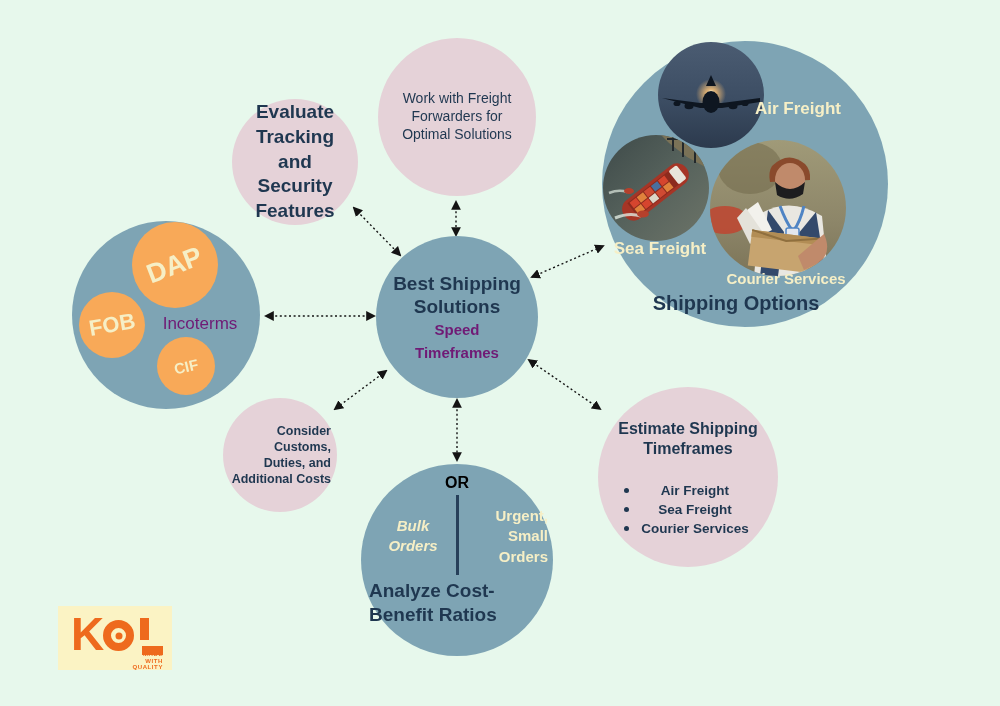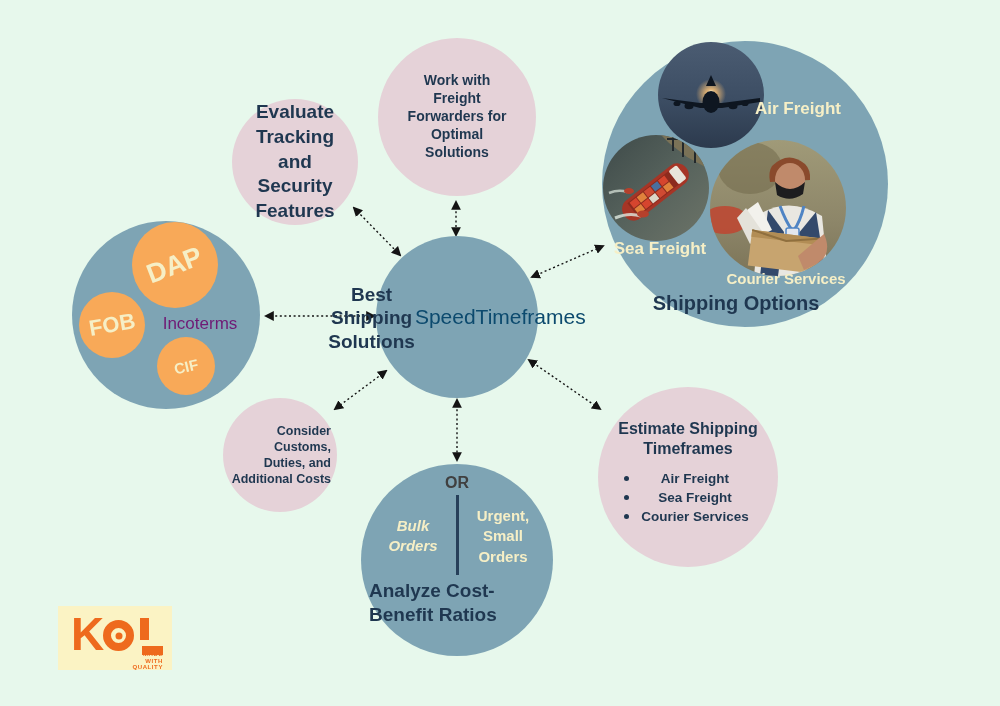--- a/index.html
+++ b/index.html
@@ -9,27 +9,27 @@
     font-family:"Liberation Sans", sans-serif;
     overflow:hidden;
   }
   .canvas{position:relative;width:1000px;height:706px;background:#E7F8EC;overflow:hidden;}
 
   .circle{position:absolute;border-radius:50%;display:flex;align-items:center;justify-content:center;text-align:center;box-sizing:border-box;}
   .blue{background:#7EA4B4;}
   .pink{background:#E5D2D8;}
 
   
-  .center-node{left:376px;top:236px;width:162px;height:162px;flex-direction:row;}
+  .center-node{left:376px;top:236px;width:162px;height:162px;flex-direction:column;}
   .center-title{color:#1F3750;font-weight:bold;font-size:19px;line-height:1.22;width:132px;margin-top:2px;}
-  .center-factor{color:#0c4a6e;font-weight:normal;font-size:21px;line-height:1.55;}
+  .center-factor{color:#701a75;font-weight:bold;font-size:15px;line-height:1.55;}
 
   
   .ff-node{left:378px;top:38px;width:158px;height:158px;}
-  .ff-text{color:#1F3750;font-weight:bold;font-size:14px;line-height:1.28;width:114px;}
+  .ff-text{color:#1F3750;font-weight:normal;font-size:14px;line-height:1.28;width:114px;}
 
   
   .track-node{left:232px;top:99px;width:126px;height:126px;}
   .track-text{color:#1F3750;font-weight:bold;font-size:19px;line-height:1.3;width:84px;}
 
   
   .inco-node{left:72px;top:221px;width:188px;height:188px;}
   .term{position:absolute;border-radius:50%;background:#F8A958;display:flex;align-items:center;justify-content:center;color:#F6EFC6;font-weight:bold;}
   .term-dap{left:60px;top:1px;width:86px;height:86px;font-size:27px;}
   .term-dap .term-label{transform:rotate(-21deg);display:block;}
@@ -51,28 +51,28 @@
   .lbl-sea{left:58px;top:208px;font-size:17px;}
   .lbl-courier{left:184px;top:237px;font-size:15px;}
   .ship-title{position:absolute;left:134px;top:262px;transform:translate(-50%,-50%);color:#1F3750;font-weight:bold;font-size:20px;white-space:nowrap;}
 
   
   .customs-node{left:223px;top:398px;width:114px;height:114px;}
   .customs-text{color:#1F3750;font-weight:bold;font-size:12.5px;line-height:1.3;width:102px;text-align:right;}
 
   
   .cb-node{left:361px;top:464px;width:192px;height:192px;}
-  .cb-or{position:absolute;left:96px;top:19px;transform:translate(-50%,-50%);color:#404040;font-weight:bold;font-size:16px;}
+  .cb-or{position:absolute;left:96px;top:19px;transform:translate(-50%,-50%);color:#000000;font-weight:bold;font-size:16px;}
   .cb-divider{position:absolute;left:95px;top:31px;width:2.5px;height:80px;background:#27405a;}
   .cb-left{position:absolute;left:52px;top:72px;transform:translate(-50%,-50%);width:84px;color:#F6EFC6;font-weight:bold;font-size:15px;line-height:1.35;font-style:italic;}
-  .cb-right{position:absolute;left:142px;top:72px;transform:translate(-50%,-50%);width:90px;color:#F6EFC6;font-weight:bold;font-size:15px;line-height:1.35;}
+  .cb-right{position:absolute;left:142px;top:72px;transform:translate(-50%,-50%);width:90px;color:#F6EFC6;font-weight:bold;font-size:15px;line-height:1.35;text-align:right;}
   .cb-title{position:absolute;left:96px;top:139px;transform:translate(-50%,-50%);width:176px;color:#1F3750;font-weight:bold;font-size:19px;line-height:1.25;text-align:left;}
 
   
-  .tf-node{left:598px;top:387px;width:180px;height:180px;flex-direction:column;justify-content:flex-start;}
+  .tf-node{left:598px;top:387px;width:180px;height:180px;flex-direction:column;justify-content:flex-start;gap:12px;}
   .tf-title{margin-top:32px;width:150px;color:#1F3750;font-weight:bold;font-size:16px;line-height:1.25;}
   .tf-list{margin-top:12px;width:128px;display:flex;flex-direction:column;gap:4px;}
   .tf-row{display:flex;align-items:center;}
   .tf-bullet{width:5px;height:5px;border-radius:50%;background:#1F3750;margin-right:9px;flex:none;}
   .tf-text{flex:1;text-align:center;color:#1F3750;font-weight:bold;font-size:13.5px;}
 
   
   .logo{position:absolute;left:58px;top:606px;width:114px;height:64px;background:#FBF3C4;}
   .logo-letters{position:absolute;left:13px;top:9px;display:flex;align-items:flex-start;}
   .logo-k{color:#EE6A1D;font-weight:800;font-size:46px;line-height:38px;letter-spacing:-2px;}

